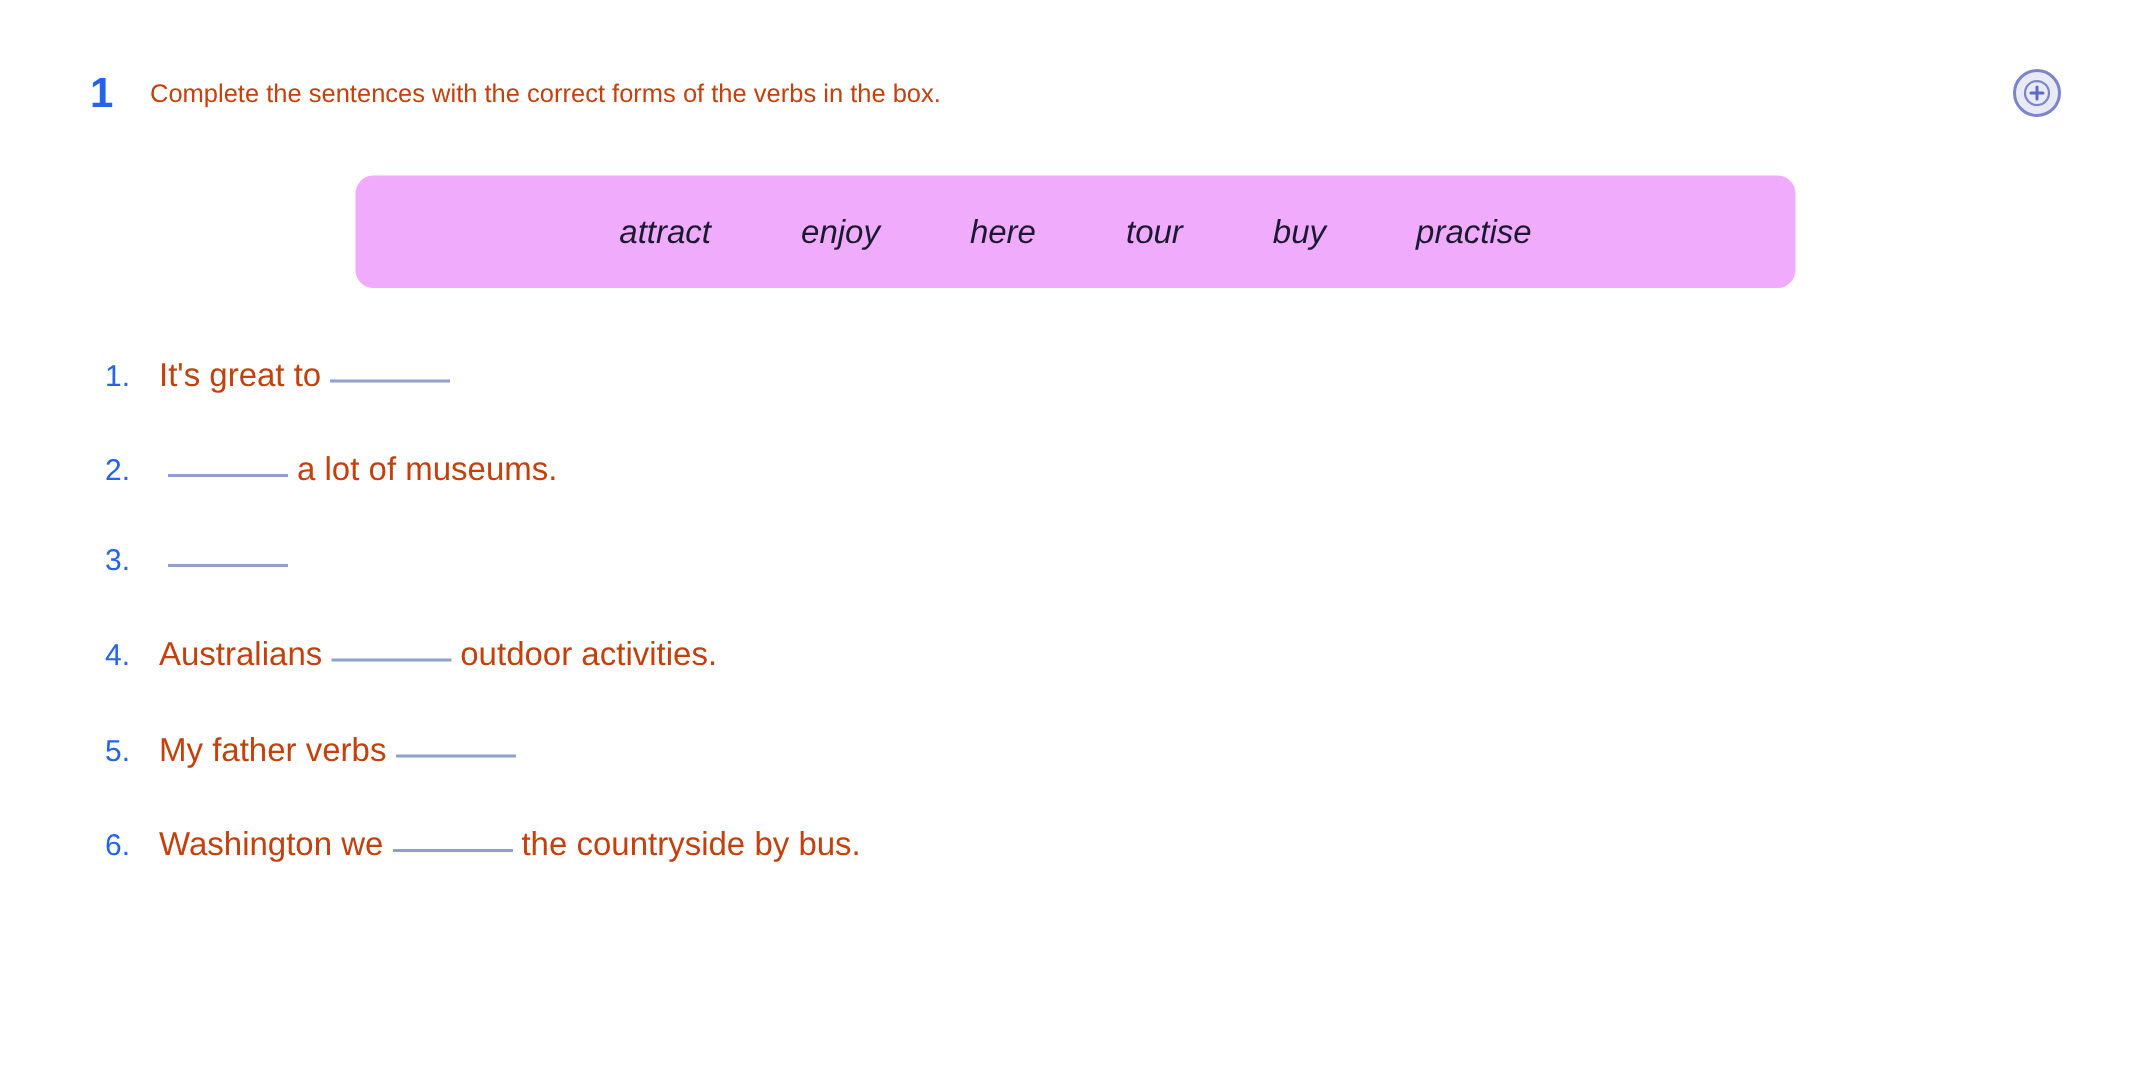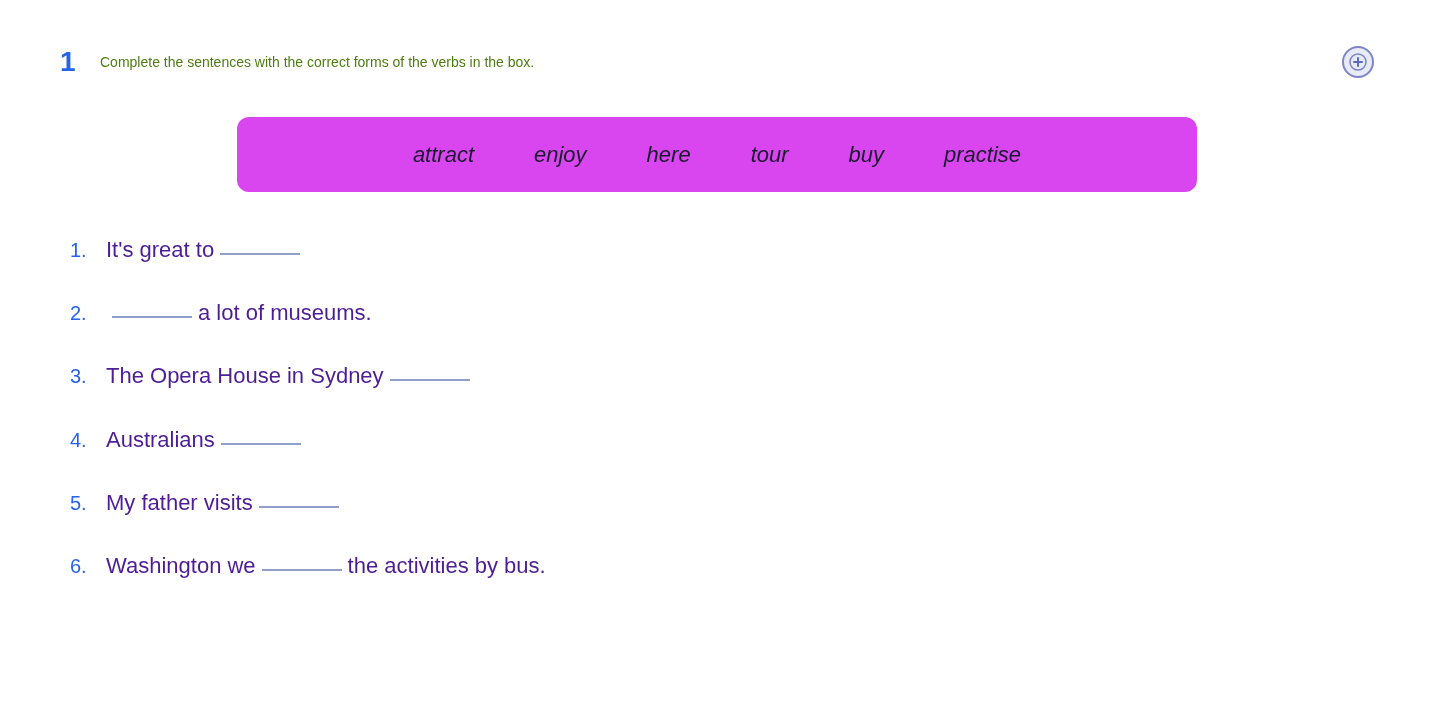--- a/index.html
+++ b/index.html
@@ -25,42 +25,42 @@
     }
 
     .question-number {
       font-size: 28px;
       font-weight: 700;
       color: #2563eb;
       min-width: 24px;
     }
 
     .instruction {
-      font-size: 14px;
-      color: #4d7c0f;
+      font-size: 17px;
+      color: #c2410c;
       flex: 1;
     }
 
     .expand-icon {
       width: 32px;
       height: 32px;
       border-radius: 50%;
       border: 2px solid #7c85c8;
       background: #e8eaf6;
       display: flex;
       align-items: center;
       justify-content: center;
       cursor: pointer;
       color: #5c6bc0;
       font-size: 16px;
       flex-shrink: 0;
     }
 
     .word-box {
-      background: #d946ef;
+      background: #f0abfc;
       border-radius: 12px;
       padding: 20px 40px;
       display: flex;
       justify-content: center;
       gap: 60px;
       margin-bottom: 40px;
       margin-left: auto;
       margin-right: auto;
       max-width: 960px;
     }
@@ -87,21 +87,21 @@
 
     .sentence-num {
       color: #2563eb;
       font-size: 20px;
       margin-right: 8px;
       min-width: 28px;
     }
 
     .sentence-text {
       font-size: 22px;
-      color: #4c1d95;
+      color: #c2410c;
     }
 
     .blank {
       display: inline-block;
       width: 80px;
       border-bottom: 2px solid #90a0c8;
       margin: 0 6px;
       vertical-align: baseline;
       height: 4px;
       position: relative;
@@ -141,36 +141,36 @@
   </div>
 
   <div class="sentence-row">
     <span class="sentence-num">2.</span>
     <span class="blank"></span>
     <span class="sentence-text">a lot of museums.</span>
   </div>
 
   <div class="sentence-row">
     <span class="sentence-num">3.</span>
-    <span class="sentence-text">The Opera House in Sydney</span>
     <span class="blank"></span>
   </div>
 
   <div class="sentence-row">
     <span class="sentence-num">4.</span>
     <span class="sentence-text">Australians</span>
     <span class="blank"></span>
+    <span class="sentence-text">outdoor activities.</span>
   </div>
 
   <div class="sentence-row">
     <span class="sentence-num">5.</span>
-    <span class="sentence-text">My father visits</span>
+    <span class="sentence-text">My father verbs</span>
     <span class="blank"></span>
   </div>
 
   <div class="sentence-row">
     <span class="sentence-num">6.</span>
     <span class="sentence-text">Washington we</span>
     <span class="blank"></span>
-    <span class="sentence-text">the activities by bus.</span>
+    <span class="sentence-text">the countryside by bus.</span>
   </div>
 
 </div>
 
 </body></html>

